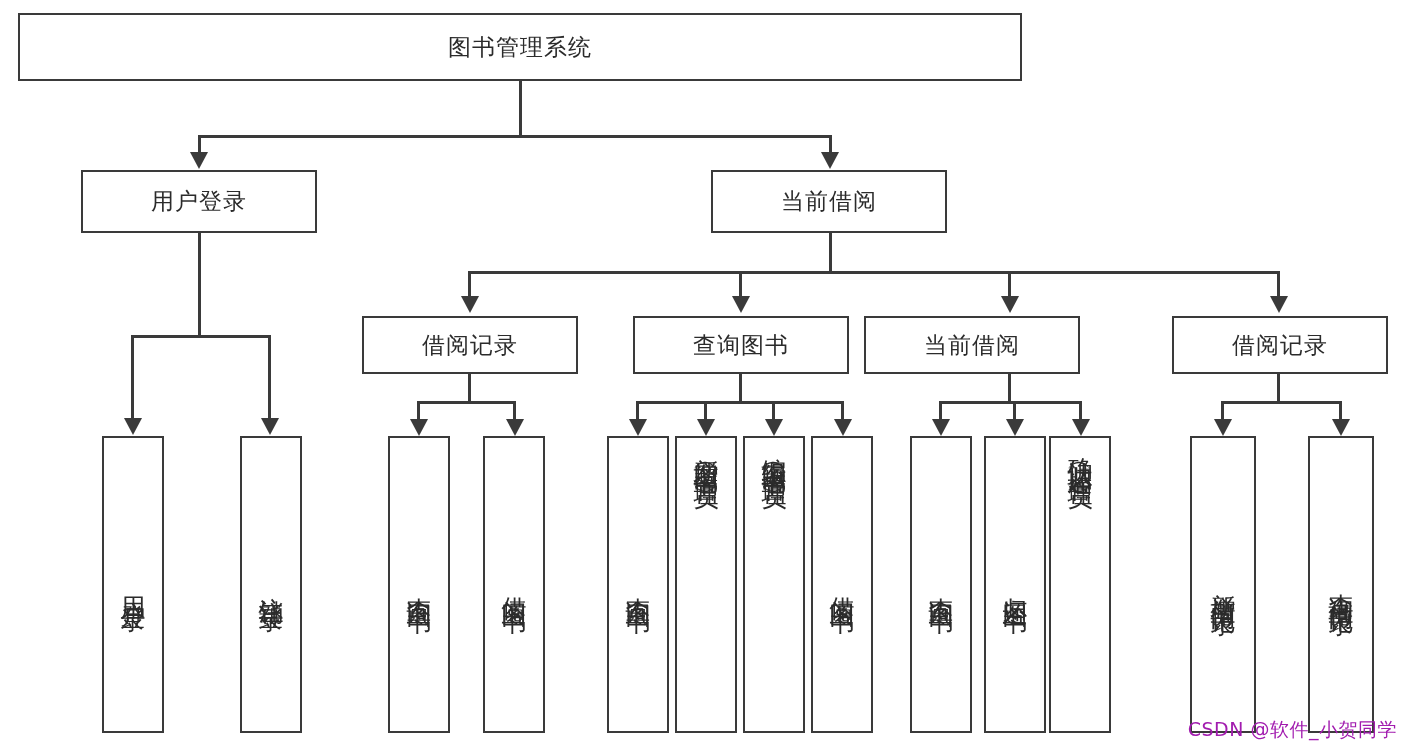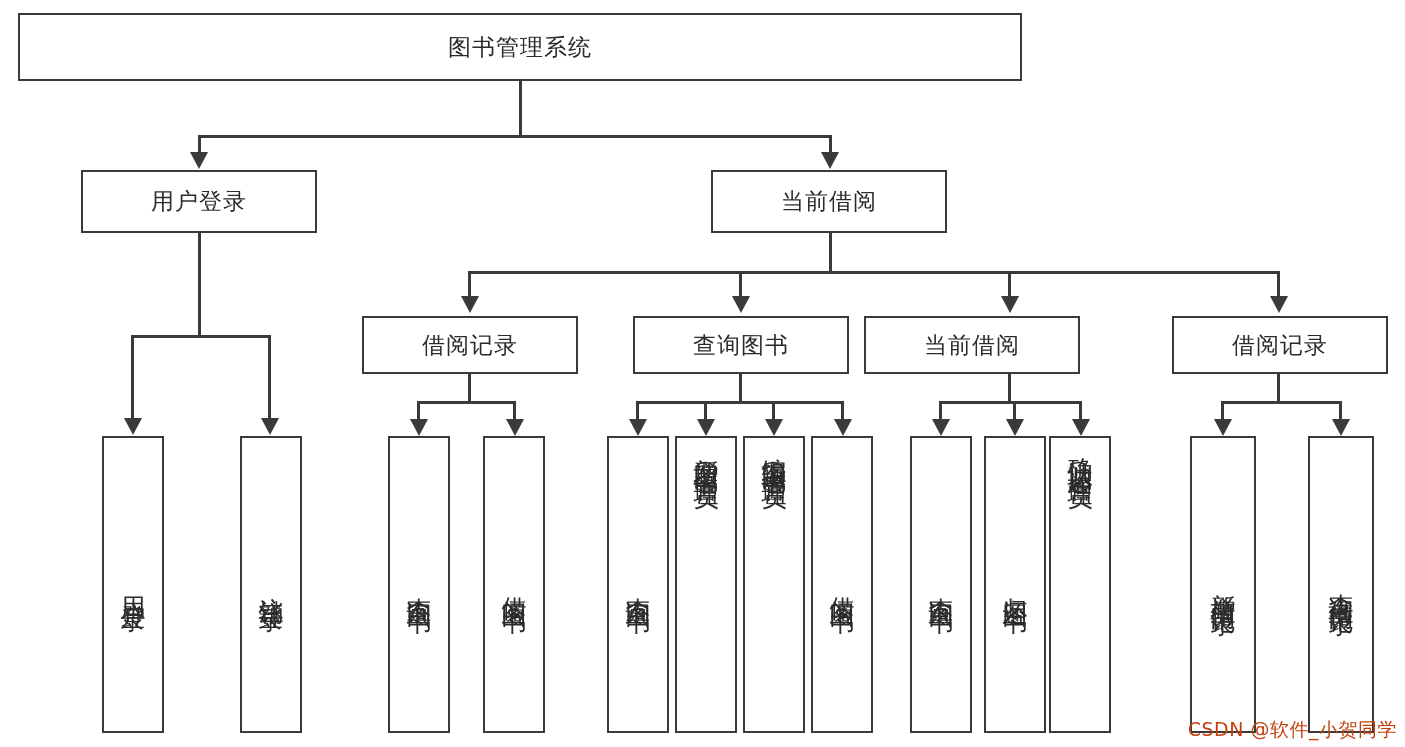--- a/index.html
+++ b/index.html
@@ -70,21 +70,21 @@
     border-left: 9px solid transparent;
     border-right: 9px solid transparent;
     border-top: 17px solid #3a3a3a;
   }
 
   #watermark {
     position: absolute;
     right: 8px;
     bottom: 4px;
     font-size: 19px;
-    color: #c2410c;
+    color: #a21caf;
     letter-spacing: 0.5px;
     white-space: nowrap;
     user-select: none;
   }
 </style>
 </head>
 <body>
 
 <div id="canvas">
 

